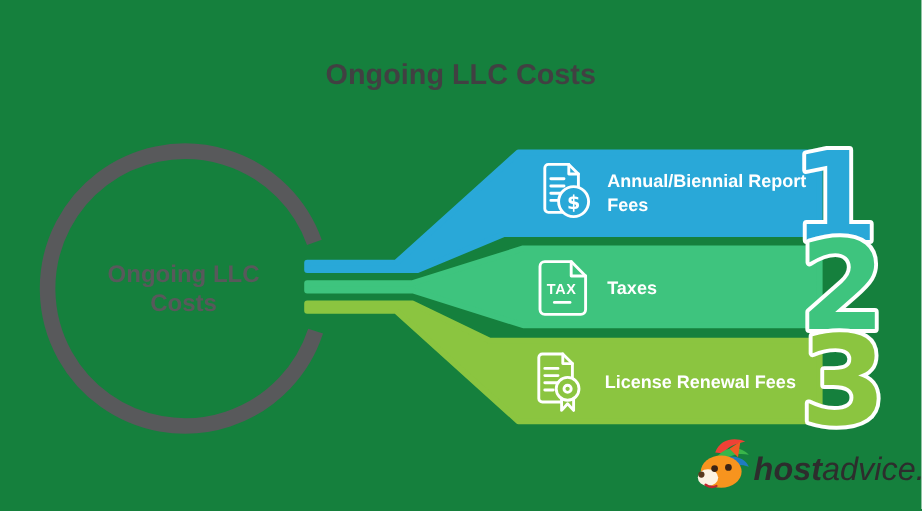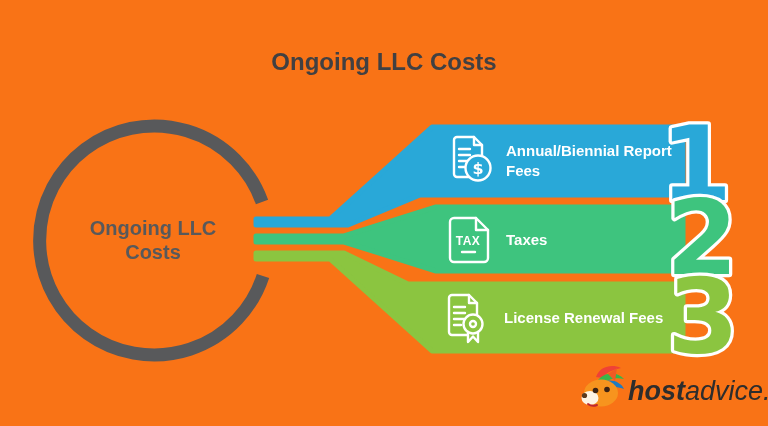--- a/index.html
+++ b/index.html
@@ -1,16 +1,16 @@
 <!DOCTYPE html>
 <html><head>
 <meta charset="utf-8">
 <style>
   html,body { margin:0; padding:0; background:#ffffff; }
-  .stage { position:relative; width:768px; height:426px; background:#f97316; overflow:hidden; }
+  .stage { position:relative; width:768px; height:426px; background:#15803d; overflow:hidden; }
   svg text { user-select:none; }
   .title-text   { font:bold 24px "Liberation Sans", sans-serif; }
   .circle-label { font:bold 20px "Liberation Sans", sans-serif; }
   .banner-label { font:bold 15px "Liberation Sans", sans-serif; fill:#ffffff; }
   .big-number   { font-family:"DejaVu Sans", sans-serif; font-weight:bold; font-size:103px;
                   paint-order:stroke; stroke:#ffffff; stroke-width:6.5px; stroke-linejoin:round; }
   .icon-stroke  { fill:none; stroke:#ffffff; stroke-width:2.4; stroke-linecap:round; stroke-linejoin:round; }
   .icon-tax     { font:bold 12px "Liberation Sans", sans-serif; fill:#ffffff; letter-spacing:0.5px; }
   .icon-dollar  { font:bold 16px "DejaVu Sans", sans-serif; fill:#ffffff; }
   .logo-text    { font-family:"Liberation Sans", sans-serif; font-style:italic; font-size:27px; }

